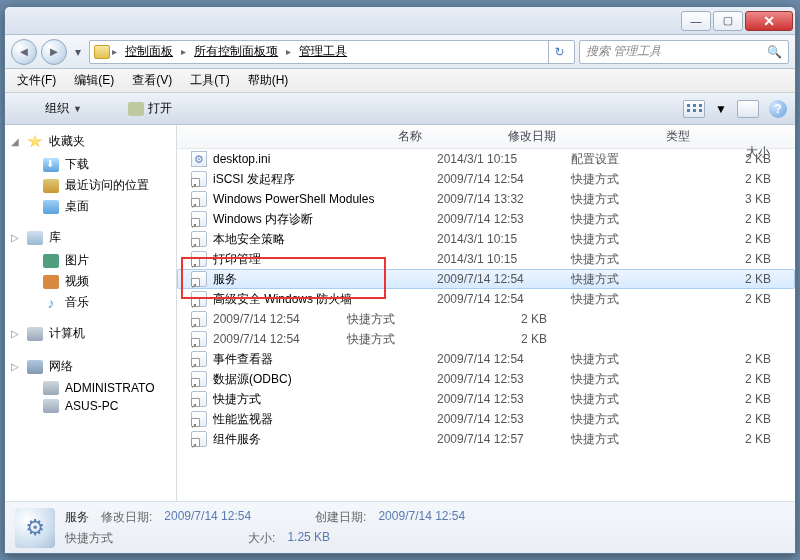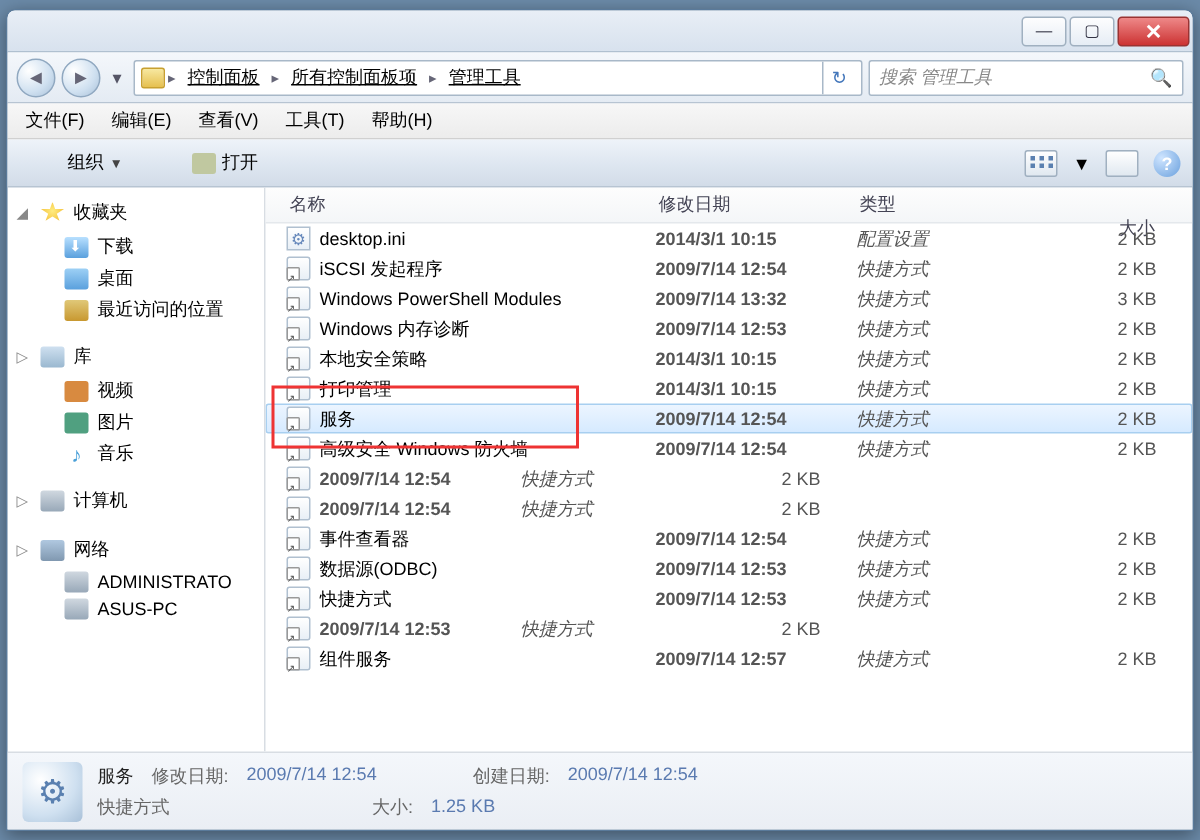--- a/index.html
+++ b/index.html
@@ -43,36 +43,36 @@
 .lib { background: linear-gradient(#cfe0f0,#9ab8d0); }
 .vid { background: #d88a40; }
 .pic { background: #50a080; }
 .doc { background: #c0c8a0; }
 .mus { color: #4aa0d8; font-size: 14px; display: flex; align-items: center; justify-content: center; }
 .comp { background: linear-gradient(#d0d8e0,#98a8b8); }
 .net { background: linear-gradient(#b0c8e0,#8098b0); }
 .small { background: linear-gradient(#d0d8e0,#98a8b8); }
 .main { flex: 1; display: flex; flex-direction: column; overflow: hidden; }
 .columns { height: 24px; display: flex; align-items: center; border-bottom: 1px solid #e4e8ec; background: linear-gradient(#fdfdfd,#f4f6f8); padding-left: 8px; }
-.col { padding: 0 8px; color: #445; border-right: 1px solid transparent; cursor: pointer; }
+.col { padding: 0 8px; color: #445; border-right: 1px solid transparent; cursor: pointer; text-align: right; }
 .c-name { width: 246px; }
 .c-date { width: 134px; font-family: Liberation Mono, monospace; }
 .c-type { width: 134px; }
 .c-size { width: 80px; text-align: right; margin-top: 32px; }
 .rows { flex: 1; overflow-y: auto; }
 .row { display: flex; align-items: center; height: 20px; padding-left: 14px; cursor: pointer; position: relative; }
 .row.sel { background: linear-gradient(#ecf5ff,#d6eaff); border: 1px solid #a8cff0; border-radius: 2px; padding-left: 13px; }
 .row .fico { width: 16px; height: 16px; margin-right: 6px; flex-shrink: 0; display: flex; align-items: center; justify-content: center; font-size: 11px; }
 .row .shortcut { background: linear-gradient(#fff,#e8eff6); border: 1px solid #b0c0d0; border-radius: 2px; position: relative; }
 .row .shortcut::after { content: ""; position: absolute; left: -1px; bottom: -1px; width: 7px; height: 7px; background: #fff; border: 1px solid #999; border-radius: 1px; }
 .row .shortcut::before { content: "↗"; position: absolute; left: -1px; bottom: -4px; font-size: 7px; color: #555; z-index: 1; }
 .row .ini { background: linear-gradient(#fff,#e8eff6); border: 1px solid #b0c0d0; color: #6688bb; }
 .row .fname { width: 224px; white-space: nowrap; overflow: hidden; text-overflow: ellipsis; }
-.row .fdate { width: 134px; color: #555; font-weight: bold; }
-.row .ftype { width: 134px; color: #555; font-style: italic; }
+.row .fdate { width: 134px; color: #555; }
+.row .ftype { width: 134px; color: #555; }
 .row .fsize { width: 80px; text-align: right; color: #555; padding-right: 14px; }
 .highlight-box { position: absolute; border: 2px solid #e33; pointer-events: none; z-index: 5; }
 .status { height: 52px; border-top: 1px solid #d8dde3; background: linear-gradient(#f4f7fb,#eaeef4); display: flex; align-items: center; padding: 0 10px; gap: 10px; }
 .status .big-ico { width: 40px; height: 40px; background: radial-gradient(circle at 30% 30%, #fff, #cfe0f0 60%, #a8c0d8); border-radius: 4px; display: flex; align-items: center; justify-content: center; font-size: 22px; color: #5a80b0; }
 .status .meta { display: grid; grid-template-columns: auto auto auto auto; column-gap: 12px; row-gap: 2px; }
 .status .k { color: #666; text-align: right; }
 .status .v { color: #5a7ab0; }
 .status .fname2 { font-size: 13px; color: #222; grid-column: 1 / 5; margin-bottom: 2px; display: flex; gap: 12px; }
 </style>
 </head>
@@ -138,41 +138,41 @@
         <div class="side-head">
           <span class="tw">◢</span>
           <span class="ico16 star"></span>
           <span>收藏夹</span>
         </div>
         <div class="side-item">
             <span class="ico16 dl"></span>
             <span>下载</span>
           </div>
         <div class="side-item">
+            <span class="ico16 recent"></span>
+            <span>最近访问的位置</span>
+          </div>
+        <div class="side-item">
             <span class="ico16 desktop"></span>
             <span>桌面</span>
-          </div>
-        <div class="side-item">
-            <span class="ico16 recent"></span>
-            <span>最近访问的位置</span>
           </div>
       </div>
       <div class="side-section">
         <div class="side-head">
           <span class="tw">▷</span>
           <span class="ico16 lib"></span>
           <span>库</span>
         </div>
         <div class="side-item">
+            <span class="ico16 pic"></span>
+            <span>图片</span>
+          </div>
+        <div class="side-item">
             <span class="ico16 vid"></span>
             <span>视频</span>
-          </div>
-        <div class="side-item">
-            <span class="ico16 pic"></span>
-            <span>图片</span>
           </div>
         <div class="side-item">
             <span class="ico16 mus">♪</span>
             <span>音乐</span>
           </div>
       </div>
       <div class="side-section">
         <div class="side-head">
           <span class="tw">▷</span>
           <span class="ico16 comp"></span>
@@ -288,20 +288,21 @@
           </div>
           <div class="row">
             <span class="fico shortcut"></span>
             <span class="fname">快捷方式</span>
             <span class="fdate">2009/7/14 12:53</span>
             <span class="ftype">快捷方式</span>
             <span class="fsize">2 KB</span>
           </div>
           <div class="row">
             <span class="fico shortcut"></span>
+            <span class="fname">性能监视器</span>
             <span class="fdate">2009/7/14 12:53</span>
             <span class="ftype">快捷方式</span>
             <span class="fsize">2 KB</span>
           </div>
           <div class="row">
             <span class="fico shortcut"></span>
             <span class="fname">组件服务</span>
             <span class="fdate">2009/7/14 12:57</span>
             <span class="ftype">快捷方式</span>
             <span class="fsize">2 KB</span>

